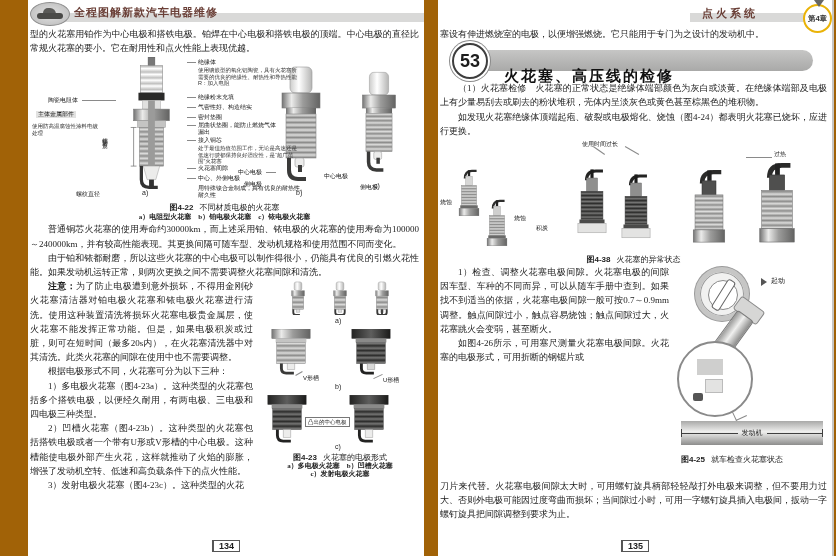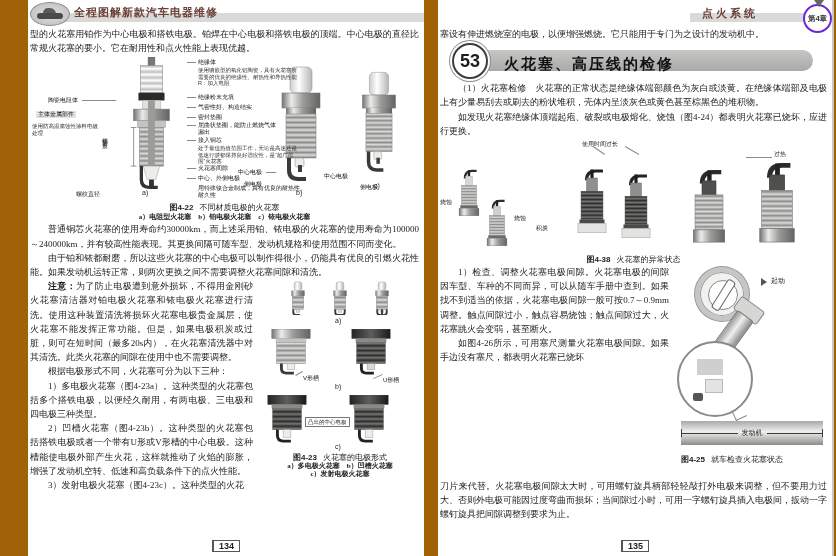--- a/index.html
+++ b/index.html
@@ -21,21 +21,21 @@
           color:#6b4038;letter-spacing:1px;}
   .hsec{position:absolute;left:264px;top:3px;font:bold 11px "Liberation Sans",sans-serif;
         color:#6b4038;letter-spacing:3px;}
   .logo{position:absolute;left:2px;top:-1px;width:40px;height:24px;}
   .logo-ell{position:absolute;inset:0;border-radius:50%;background:radial-gradient(#e2e2e2,#b9b9b9);
             border:1px solid #8f8f8f;}
   .logo-carbody{position:absolute;left:7px;top:11px;width:26px;height:6px;background:#4a4a48;border-radius:3px;}
   .logo-cartop{position:absolute;left:13px;top:6px;width:13px;height:6px;background:#5a5a58;
                border-radius:5px 6px 0 0;}
   .chap{position:absolute;right:0px;top:1px;width:25px;height:25px;border-radius:50%;background:#fff;
-        border:2px solid #6d28d9;display:flex;align-items:center;justify-content:center;
+        border:2px solid #eab308;display:flex;align-items:center;justify-content:center;
         font:bold 7.5px "Liberation Sans",sans-serif;color:#333;}
   .tri{position:absolute;right:8px;top:-3px;width:0;height:0;border-left:5px solid transparent;
        border-right:5px solid transparent;border-top:7px solid #666;}
 
   
   .flow{position:absolute;left:2px;right:5px;top:27px;bottom:14px;overflow:hidden;}
   .p{margin:0;text-align:justify;font-size:9px;line-height:14.2px;}
   .ind{text-indent:2em;}
   .notelb{font-weight:bold;font-family:"Liberation Sans",sans-serif;}
   .pageno{position:absolute;bottom:4px;left:50%;transform:translateX(-50%);border:1px solid #555;
@@ -43,21 +43,21 @@
           font:bold 9px "Liberation Sans",sans-serif;}
 
   
   .sec{position:relative;height:27px;margin:6px 12px 7px;}
   .sec-bar{position:absolute;left:12px;right:2px;top:3px;height:21px;border-radius:11px;
            background:linear-gradient(#c6c6c5,#a9a9a8);}
   .sec-num{position:absolute;left:0;top:-4px;width:32px;height:32px;border-radius:50%;background:#fff;
            border:2px solid #3e3e3e;box-shadow:0 0 0 2px #fff,0 0 0 3px #8a8a8a;
            display:flex;align-items:center;justify-content:center;
            font:bold 18px "Liberation Sans",sans-serif;}
-  .sec-title{position:absolute;left:52px;top:8px;font:bold 15px "Liberation Sans",sans-serif;
+  .sec-title{position:absolute;left:52px;top:20px;font:bold 15px "Liberation Sans",sans-serif;
              letter-spacing:2px;color:#111;}
 
   
   figure{margin:0;padding:0;position:relative;}
   .f422{height:144px;margin-top:2px;}
   .cap{text-align:center;font-size:8px;line-height:10px;margin-top:2px;}
   .cap b{font-family:"Liberation Sans",sans-serif;margin-right:6px;}
   .subcap{text-align:center;font-size:7px;line-height:9px;color:#222;font-weight:bold;}
   .lbl{position:absolute;font-size:6px;line-height:7px;color:#1a1a1a;font-family:"Liberation Sans",sans-serif;}
   .tiny{font-size:5.5px;line-height:6.5px;color:#333;}
@@ -428,18 +428,18 @@
           <span class="eline"></span>
           <span class="etick"></span>
         </span>
 
         <div class="cap">
           <b>图4-25</b><span>就车检查火花塞状态</span>
         </div>
       </figure>
 
       <p class="p ind">1）检查、调整火花塞电极间隙。火花塞电极的间隙因车型、车种的不同而异，可以从随车手册中查到。如果找不到适当的依据，火花塞电极间隙一般可按0.7～0.9mm调整。触点间隙过小，触点容易烧蚀；触点间隙过大，火花塞跳火会变弱，甚至断火。</p>
-      <p class="p ind">如图4-26所示，可用塞尺测量火花塞电极间隙。如果手边没有塞尺，都表明火花塞已烧坏</p>
+      <p class="p ind">如图4-26所示，可用塞尺测量火花塞电极间隙。火花塞的电极形式，可用折断的钢锯片或</p>
       <p class="p clearfig">刀片来代替。火花塞电极间隙太大时，可用螺钉旋具柄部轻轻敲打外电极来调整，但不要用力过大、否则外电极可能因过度弯曲而损坏；当间隙过小时，可用一字螺钉旋具插入电极间，扳动一字螺钉旋具把间隙调整到要求为止。</p>
     </div>
     <div class="pageno">135</div>
   </section>
 </div>
 
 </body></html>

